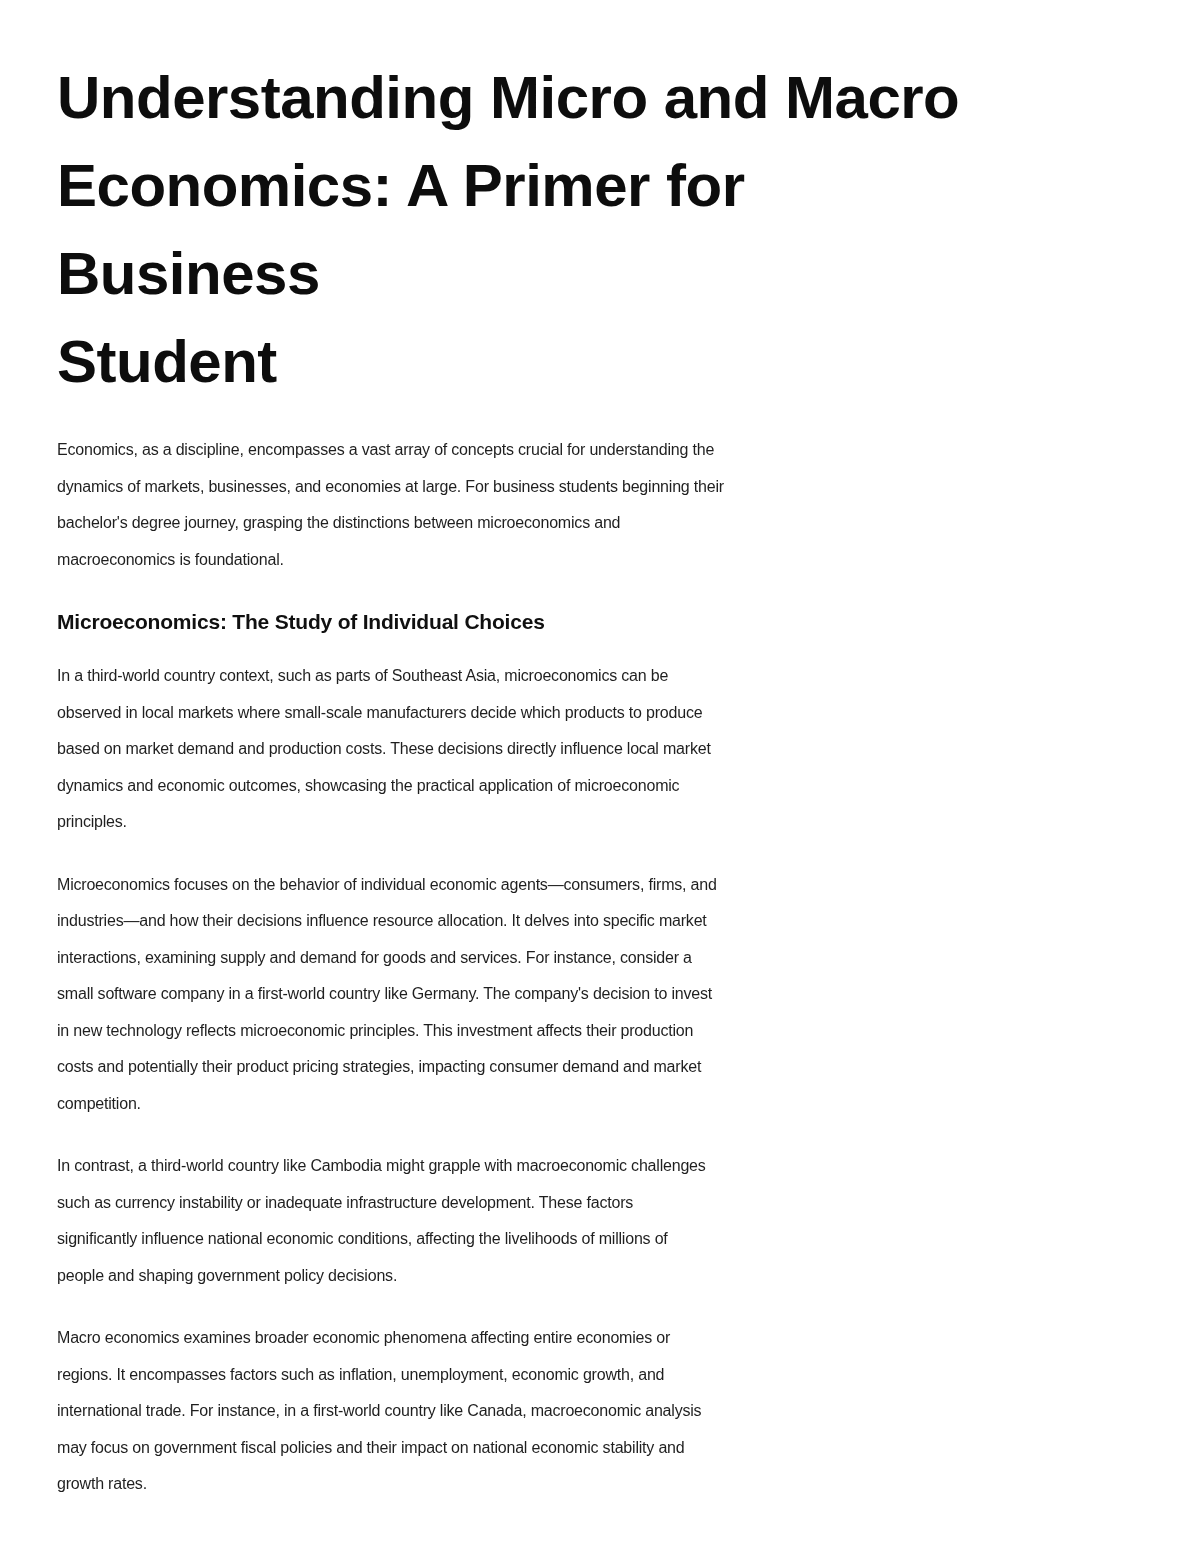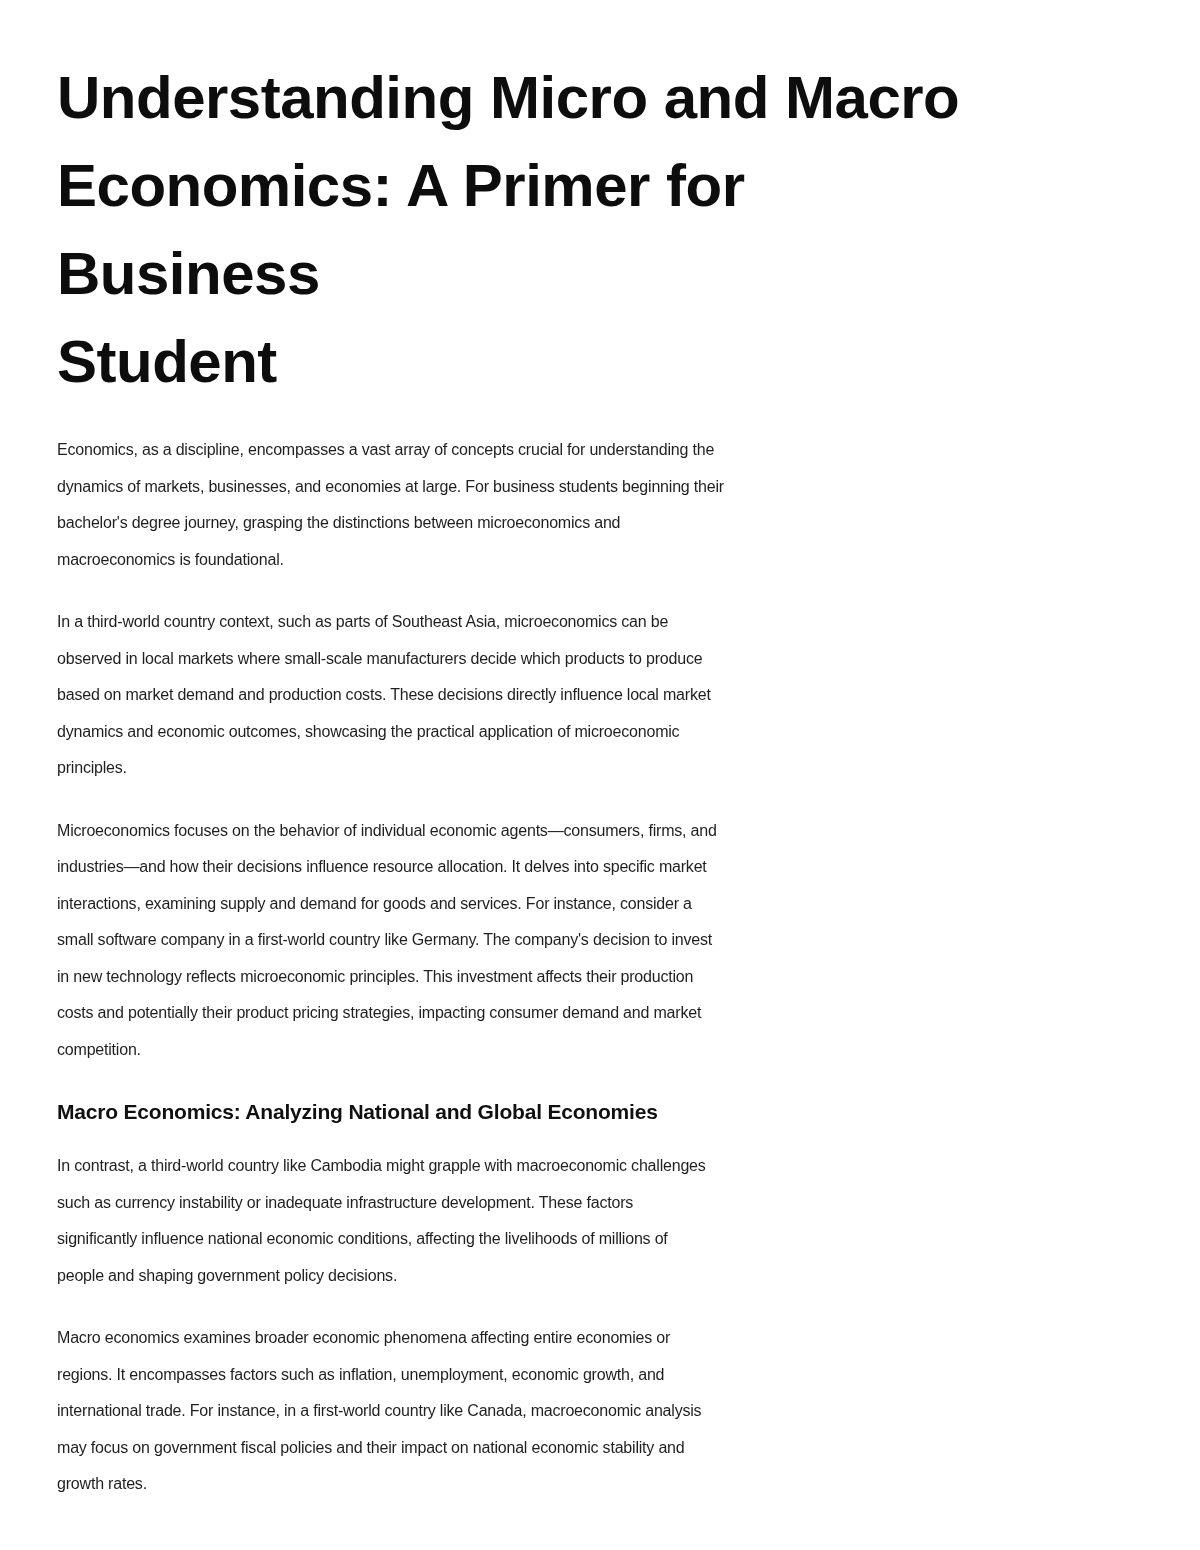--- a/index.html
+++ b/index.html
@@ -54,36 +54,36 @@
 
   <h1 class="doc-title">Understanding Micro and Macro
 Economics: A Primer for Business
 Student</h1>
 
   <p class="doc-paragraph">Economics, as a discipline, encompasses a vast array of concepts crucial for understanding the
 dynamics of markets, businesses, and economies at large. For business students beginning their
 bachelor's degree journey, grasping the distinctions between microeconomics and
 macroeconomics is foundational.</p>
 
+  <h2 class="section-heading">Microeconomics: The Study of Individual Choices</h2>
 
   <p class="doc-paragraph">In a third-world country context, such as parts of Southeast Asia, microeconomics can be
 observed in local markets where small-scale manufacturers decide which products to produce
 based on market demand and production costs. These decisions directly influence local market
 dynamics and economic outcomes, showcasing the practical application of microeconomic
 principles.</p>
 
   <p class="doc-paragraph">Microeconomics focuses on the behavior of individual economic agents—consumers, firms, and
 industries—and how their decisions influence resource allocation. It delves into specific market
 interactions, examining supply and demand for goods and services. For instance, consider a
 small software company in a first-world country like Germany. The company's decision to invest
 in new technology reflects microeconomic principles. This investment affects their production
 costs and potentially their product pricing strategies, impacting consumer demand and market
 competition.</p>
 
-  <h2 class="section-heading">Macro Economics: Analyzing National and Global Economies</h2>
 
   <p class="doc-paragraph">In contrast, a third-world country like Cambodia might grapple with macroeconomic challenges
 such as currency instability or inadequate infrastructure development. These factors
 significantly influence national economic conditions, affecting the livelihoods of millions of
 people and shaping government policy decisions.</p>
 
   <p class="doc-paragraph">Macro economics examines broader economic phenomena affecting entire economies or
 regions. It encompasses factors such as inflation, unemployment, economic growth, and
 international trade. For instance, in a first-world country like Canada, macroeconomic analysis
 may focus on government fiscal policies and their impact on national economic stability and

